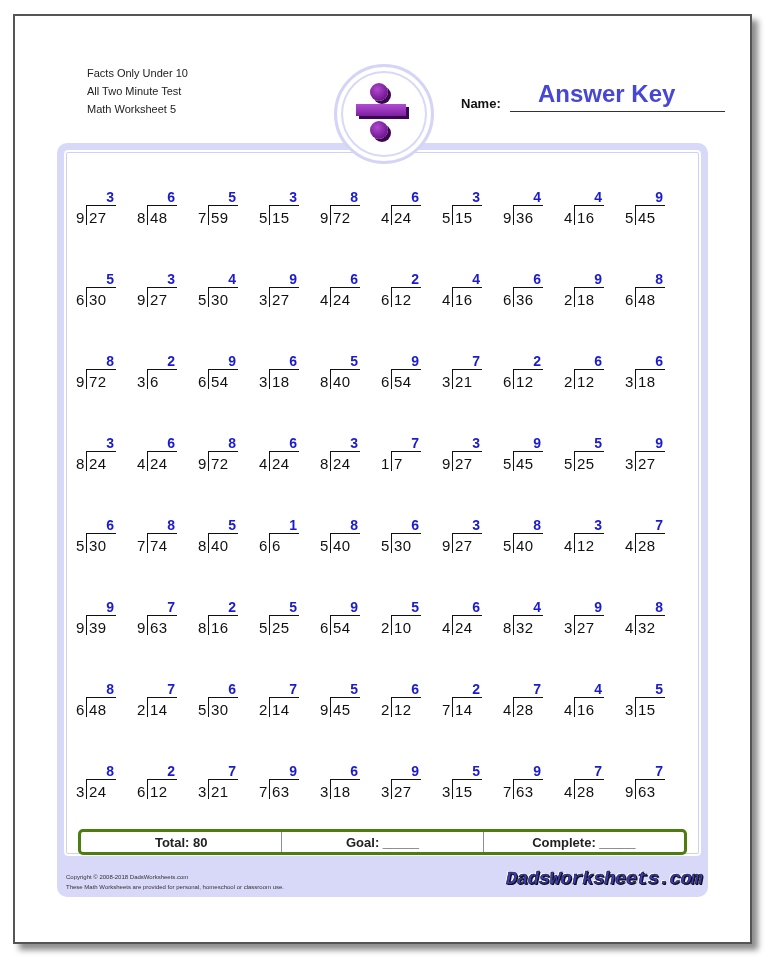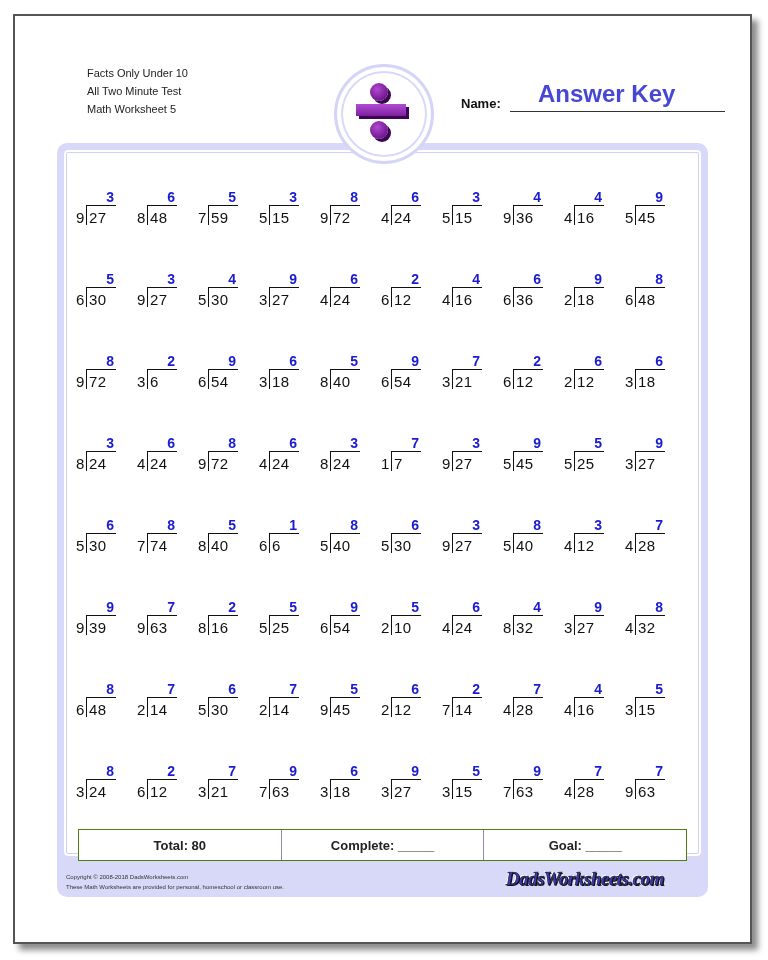--- a/index.html
+++ b/index.html
@@ -57,33 +57,33 @@
     position:absolute; left:0; top:20px; font-size:15px; color:#111; line-height:18px;
   }
   .problem .bracket {
     position:absolute; left:10px; top:16px; width:30px; height:20px;
     border-left:1.5px solid #111; border-top:1.5px solid #111; box-sizing:border-box;
   }
   .problem .dividend {
     position:absolute; left:13px; top:20px; font-size:15px; color:#111; line-height:18px; letter-spacing:0.5px;
   }
   .score-box {
-    position:absolute; left:78px; top:829px; width:609px; height:32px;
-    border:1px solid #4d7c0f; border-radius:0; background:#fff; display:flex; box-sizing:border-box;
+    position:absolute; left:78px; top:829px; width:609px; height:26px;
+    border:3px solid #4d7c0f; border-radius:5px; background:#fff; display:flex; box-sizing:border-box;
   }
   .score-cell {
     flex:1; display:flex; align-items:center; justify-content:center;
     font-size:13px; font-weight:bold; color:#222; border-right:1px solid #8a8ab8;
   }
   .score-cell:last-child { border-right:none; }
   .copyright {
     position:absolute; left:66px; font-size:6px; color:#333; line-height:8px;
   }
   .brand {
-    position:absolute; left:506px; top:868px; font-family:Liberation Serif, serif;
+    position:absolute; left:506px; top:868px; font-family:Liberation Mono, monospace;
     font-style:italic; font-weight:bold; font-size:19px; color:#3b3bbf;
     -webkit-text-stroke:0.6px #111; text-shadow:1px 1px 0 #111, -1px -1px 0 #fff;
     letter-spacing:-0.5px;
   }
 </style>
 </head>
 <body>
 
 <div class="page"></div>
 
@@ -583,19 +583,19 @@
     <div class="problem" style="left: 625px; top: 763px;">
       <span class="ans">7</span>
       <span class="divisor">9</span>
       <span class="bracket"></span>
       <span class="dividend">63</span>
     </div>
   </div>
 
 <div class="score-box">
   <div class="score-cell">Total: 80</div>
+  <div class="score-cell">Goal: _____</div>
   <div class="score-cell">Complete: _____</div>
-  <div class="score-cell">Goal: _____</div>
 </div>
 
 <div class="copyright" style="top:873px">Copyright © 2008-2018 DadsWorksheets.com</div>
 <div class="copyright" style="top:883px">These Math Worksheets are provided for personal, homeschool or classroom use.</div>
 <div class="brand">DadsWorksheets.com</div>
 
 </body></html>

